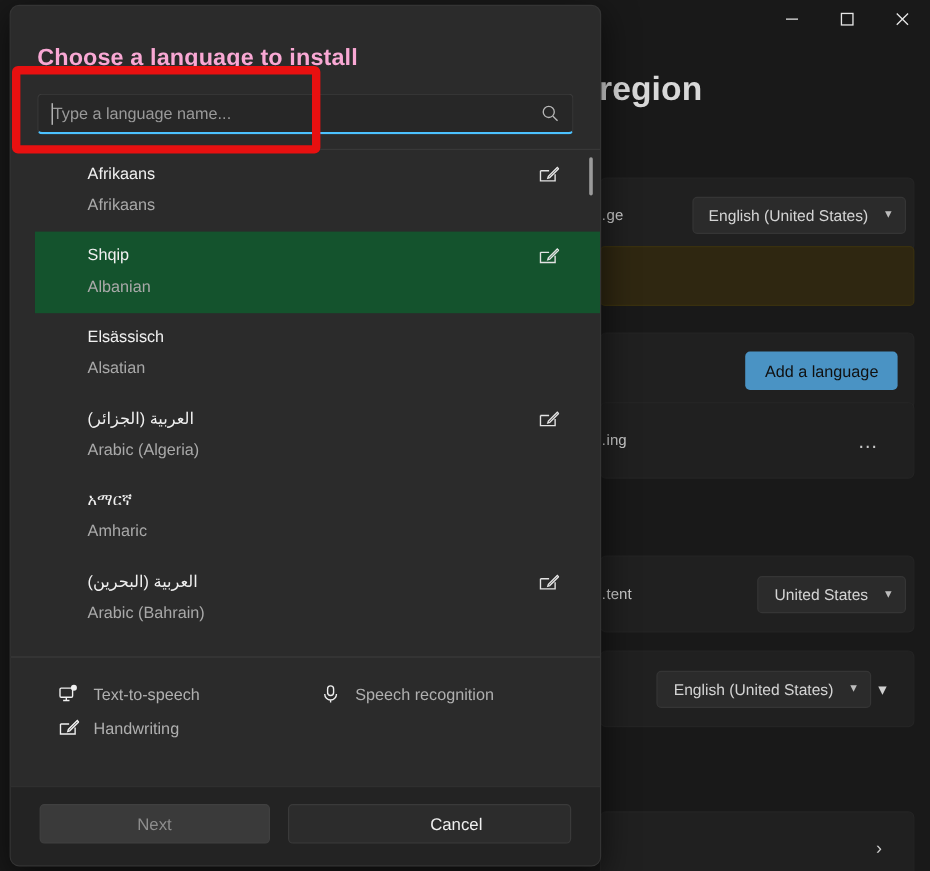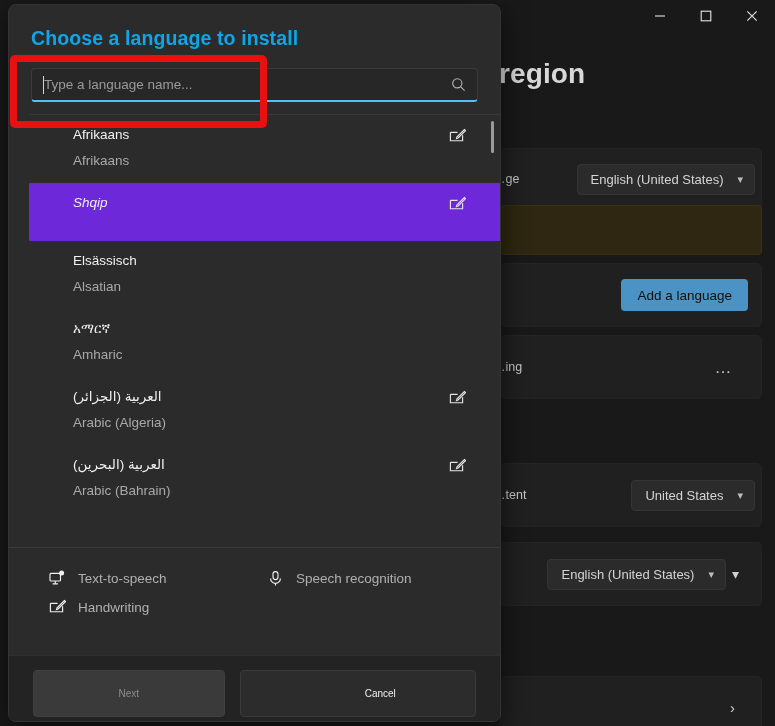--- a/index.html
+++ b/index.html
@@ -70,21 +70,21 @@
 
   #card-display-language { top: 148px; height: 62px; }
   #card-banner {
     position: absolute;
     left: 500px; right: 13px;
     top: 205px; height: 50px;
     background: #2f2711;
     border: 1px solid #39300f;
     border-radius: 4px;
   }
-  #card-preferred { top: 263px; height: 64px; }
+  #card-preferred { top: 277px; height: 64px; }
   #card-spelling  { top: 335px; height: 64px; }
   #card-country   { top: 463px; height: 64px; }
   #card-regional  { top: 542px; height: 64px; }
   #card-admin     { top: 676px; height: 62px; }
 
   .combo {
     display: inline-flex;
     align-items: center;
     gap: 14px;
     height: 31px;
@@ -132,24 +132,24 @@
     background: #2b2b2b;
     border: 1px solid #343434;
     border-radius: 8px;
     overflow: hidden;
     display: flex;
     flex-direction: column;
     box-shadow: 0 8px 28px rgba(0,0,0,.6);
   }
 
   #dialog-title {
-    margin: 22px 0 0 22px;
+    margin: 32px 0 0 22px;
     font-size: 19.5px;
     font-weight: 700;
-    color: #0ea5e9;
+    color: #f9a8d4;
     letter-spacing: .1px;
   }
 
   
   #search-area {
     padding: 18px 22px 12px 22px;
   }
   #search-box {
     position: relative;
     height: 34px;
@@ -193,21 +193,21 @@
     flex: 1;
     overflow: hidden;
     border-top: 1px solid #383838;
     margin-left: 20px;
   }
   .lang-row {
     position: relative;
     padding: 9px 46px 11px 44px;
     min-height: 58px;
   }
-  .lang-row.selected { background: #6d28d9; font-style: italic; }
+  .lang-row.selected { background: #14532d; }
   .lang-native {
     font-size: 13.5px;
     color: #f0f0f0;
     line-height: 22px;
   }
   .lang-english {
     font-size: 13.5px;
     color: #a9a9a9;
     line-height: 22px;
     margin-top: 4px;
@@ -250,24 +250,24 @@
   #dialog-footer {
     border-top: 1px solid #2f2f2f;
     background: #232323;
     padding: 14px 24px 18px 24px;
     display: flex;
     gap: 15px;
     height: 66px;
   }
   .footer-btn {
     flex: 1;
-    height: 47px;
+    height: 33px;
     border-radius: 4px;
     font-family: inherit;
-    font-size: 10px;
+    font-size: 14px;
     cursor: pointer;
   }
   #btn-next {
     background: #3a3a3a;
     border: 1px solid #404040;
     color: #8d8d8d;
   }
   #btn-cancel {
     background: #2c2c2c;
     border: 1px solid #3a3a3a;
@@ -381,40 +381,41 @@
         <div class="lang-row">
           <div class="lang-native">Afrikaans</div>
           <div class="lang-english">Afrikaans</div>
           <span class="row-icon"><svg width="17" height="17" viewBox="0 0 17 17">
               <path d="M1.4 4.3h7.2M1.4 4.3v8.4h12.2V7.2" stroke="currentColor" stroke-width="1.15" fill="none"></path>
               <path d="M15.4 1.5l1.1 1.1-7.4 7.4-1.6.5.5-1.6z" stroke="currentColor" stroke-width="1.15" fill="none"></path>
             </svg></span>
         </div>
         <div class="lang-row selected">
           <div class="lang-native">Shqip</div>
+          <div class="lang-english">Albanian</div>
           <span class="row-icon"><svg width="17" height="17" viewBox="0 0 17 17">
               <path d="M1.4 4.3h7.2M1.4 4.3v8.4h12.2V7.2" stroke="currentColor" stroke-width="1.15" fill="none"></path>
               <path d="M15.4 1.5l1.1 1.1-7.4 7.4-1.6.5.5-1.6z" stroke="currentColor" stroke-width="1.15" fill="none"></path>
             </svg></span>
         </div>
         <div class="lang-row">
           <div class="lang-native">Elsässisch</div>
           <div class="lang-english">Alsatian</div>
-        </div>
-        <div class="lang-row">
-          <div class="lang-native">አማርኛ</div>
-          <div class="lang-english">Amharic</div>
         </div>
         <div class="lang-row">
           <div class="lang-native">العربية (الجزائر)</div>
           <div class="lang-english">Arabic (Algeria)</div>
           <span class="row-icon"><svg width="17" height="17" viewBox="0 0 17 17">
               <path d="M1.4 4.3h7.2M1.4 4.3v8.4h12.2V7.2" stroke="currentColor" stroke-width="1.15" fill="none"></path>
               <path d="M15.4 1.5l1.1 1.1-7.4 7.4-1.6.5.5-1.6z" stroke="currentColor" stroke-width="1.15" fill="none"></path>
             </svg></span>
+        </div>
+        <div class="lang-row">
+          <div class="lang-native">አማርኛ</div>
+          <div class="lang-english">Amharic</div>
         </div>
         <div class="lang-row">
           <div class="lang-native">العربية (البحرين)</div>
           <div class="lang-english">Arabic (Bahrain)</div>
           <span class="row-icon"><svg width="17" height="17" viewBox="0 0 17 17">
               <path d="M1.4 4.3h7.2M1.4 4.3v8.4h12.2V7.2" stroke="currentColor" stroke-width="1.15" fill="none"></path>
               <path d="M15.4 1.5l1.1 1.1-7.4 7.4-1.6.5.5-1.6z" stroke="currentColor" stroke-width="1.15" fill="none"></path>
             </svg></span>
         </div>
       </div>

